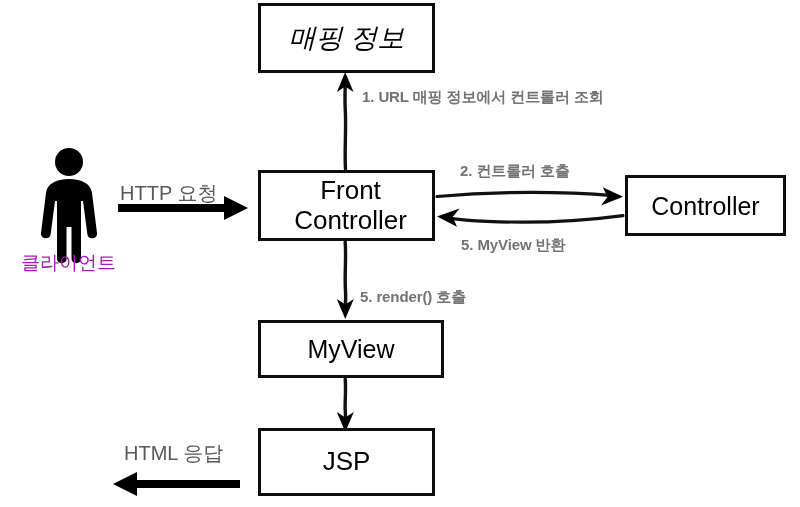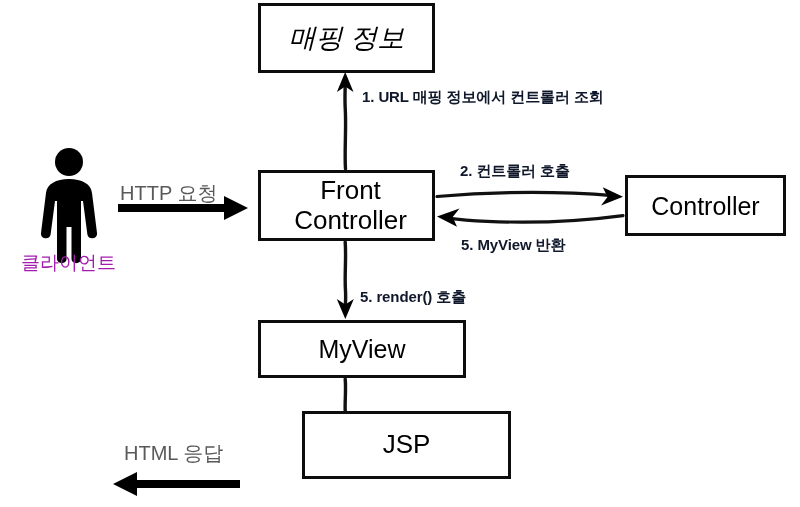--- a/index.html
+++ b/index.html
@@ -48,35 +48,34 @@
   #node-front-controller {
     left: 258px; top: 170px; width: 177px; height: 71px;
     font-size: 26px;
     padding-left: 8px;
   }
   #node-controller {
     left: 625px; top: 175px; width: 161px; height: 61px;
     font-size: 25px;
   }
   #node-myview {
-    left: 258px; top: 320px; width: 208px; height: 58px;
+    left: 258px; top: 320px; width: 186px; height: 58px;
     font-size: 25px;
   }
   #node-jsp {
-    left: 258px; top: 411px; width: 209px; height: 68px;
+    left: 258px; top: 428px; width: 177px; height: 68px;
     font-size: 26px;
-    margin-left: 44px;
   }
 
   
   .step-label {
     position: absolute;
     font-size: 15px;
     font-weight: bold;
-    color: #0f172a;
+    color: #737373;
     white-space: nowrap;
     letter-spacing: -0.1px;
   }
   #label-step-1 { left: 362px; top: 88px; }
   #label-step-2 { left: 460px; top: 162px; }
   #label-step-3 { left: 461px; top: 236px; }
   #label-step-4 { left: 360px; top: 288px; }
   #label-step-5 { left: 360px; top: 398px; }
 
   

